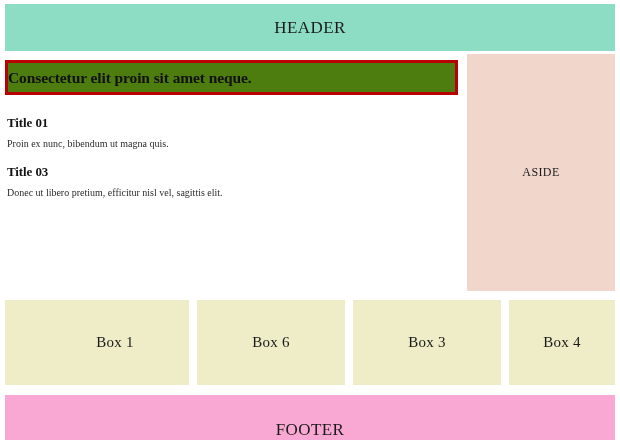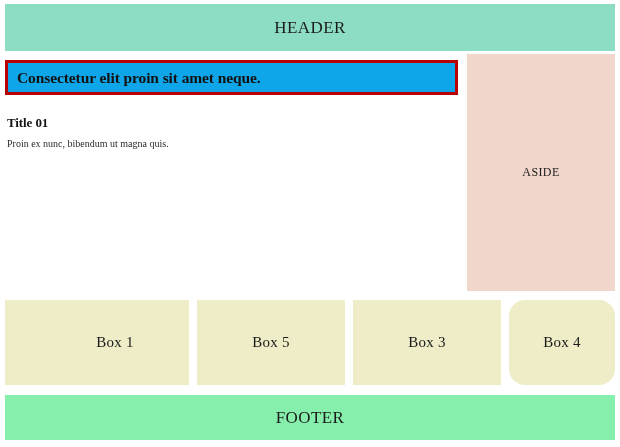--- a/index.html
+++ b/index.html
@@ -55,24 +55,23 @@
     background: #ffffff;
     box-sizing: border-box;
     padding-right: 0;
   }
 
   .callout {
     box-sizing: border-box;
     margin-top: 6px;
     height: 35px;
     border: 3px solid #b80000;
-    background: #0ea5e9;
+    background: #4d7c0f;
     display: flex;
     align-items: center;
-    padding-left: 9px;
   }
   .callout-text {
     font-size: 15.5px;
     font-weight: bold;
     color: #121212;
     letter-spacing: -0.1px;
   }
 
   .section {
     margin-top: 14px;
@@ -121,29 +120,29 @@
     display: flex;
     align-items: center;
     justify-content: center;
     font-size: 15px;
     color: #1a1a1a;
     letter-spacing: 0.2px;
   }
   .box-1 { width: 148px; flex: 0 0 auto; padding-left: 36px; }
   .box-2 { width: 148px; flex: 0 0 auto; }
   .box-3 { width: 148px; flex: 0 0 auto; }
-  .box-4 { flex: 1 1 auto; border-radius: 16px; }
+  .box-4 { flex: 1 1 auto; }
 
   
   .footer {
     height: 45px;
     margin-top: 10px;
-    background: #86efac;
+    background: #f9a8d4;
     display: flex;
-    align-items: center;
+    align-items: flex-end;
     justify-content: center;
     flex: 0 0 auto;
   }
   .footer-label {
     font-size: 17px;
     letter-spacing: 0.4px;
     color: #1a1a1a;
   }
 </style>
 </head>
@@ -164,32 +163,36 @@
       </div>
 
       <section class="section">
         <h2 class="section-title">Title 01</h2>
         <p class="section-body">Proin ex nunc, bibendum ut magna quis.</p>
       </section>
 
       <section class="section">
       </section>
 
+      <section class="section">
+        <h2 class="section-title">Title 03</h2>
+        <p class="section-body">Donec ut libero pretium, efficitur nisl vel, sagittis elit.</p>
+      </section>
 
     </main>
 
     <aside class="aside">
       <span class="aside-label">ASIDE</span>
     </aside>
 
   </div>
 
   <div class="boxrow">
     <div class="box box-1">Box 1</div>
-    <div class="box box-2">Box 5</div>
+    <div class="box box-2">Box 6</div>
     <div class="box box-3">Box 3</div>
     <div class="box box-4">Box 4</div>
   </div>
 
   <footer class="footer">
     <span class="footer-label">FOOTER</span>
   </footer>
 
 </div>
 

